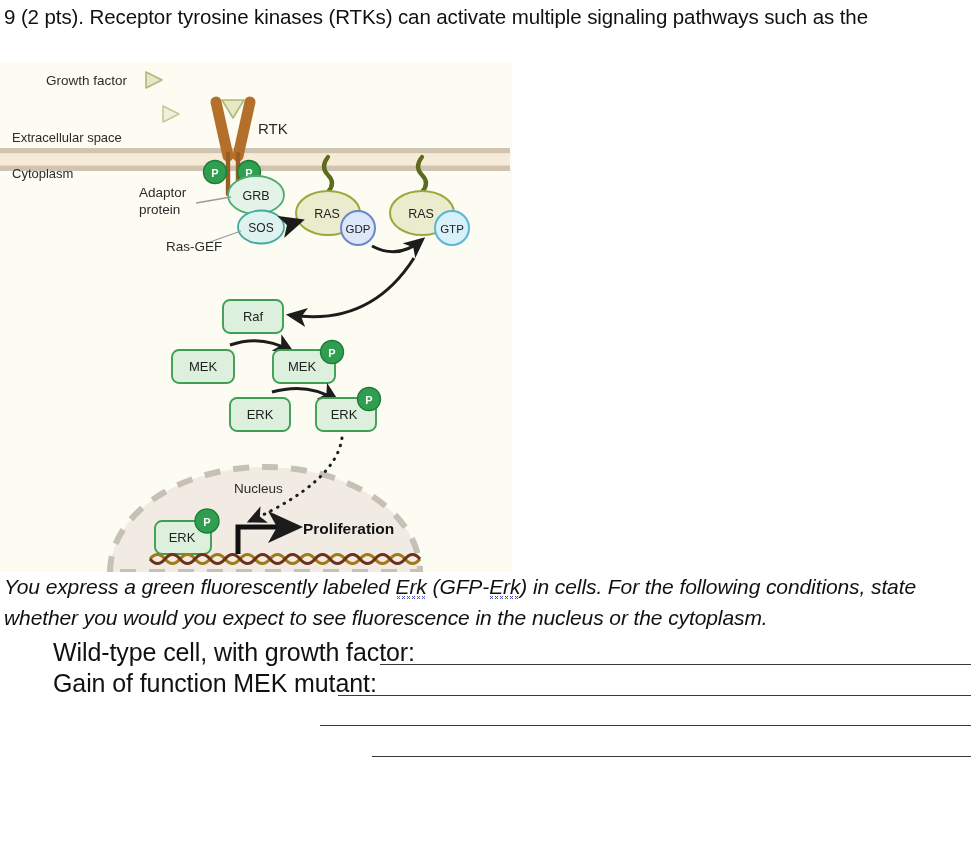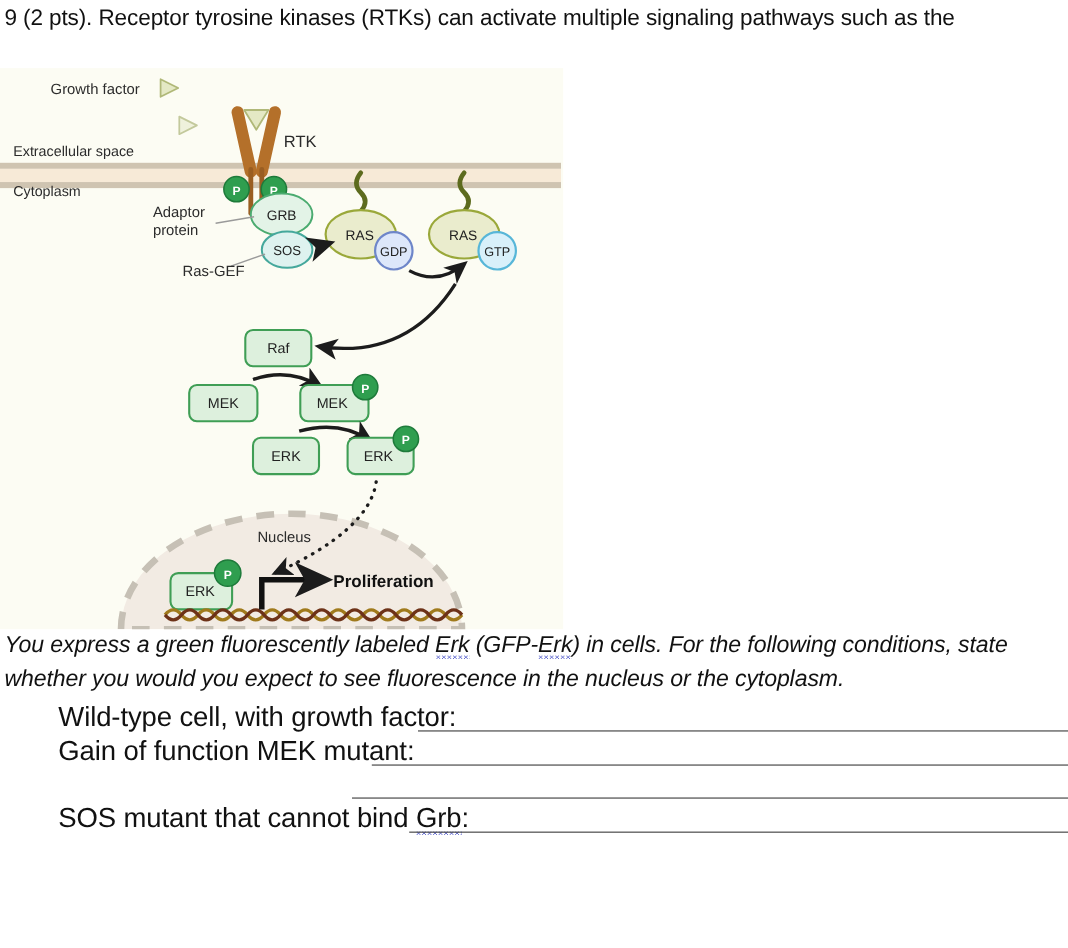--- a/index.html
+++ b/index.html
@@ -269,16 +269,15 @@
       <div class="aline" style="left: 380px;"></div>
     </div>
     <div class="arow">
       <div class="alabel">Gain of function MEK mutant:</div>
       <div class="aline" style="left: 338px;"></div>
     </div>
     <div class="arow">
       <div class="aline" style="left: 320px;"></div>
     </div>
     <div class="arow">
-      <div class="alabel">SOS mutant that cannot bind <span class="sp">Grb</span>:</div>
       <div class="aline" style="left: 372px;"></div>
     </div>
   </div>
 
 </body></html>

